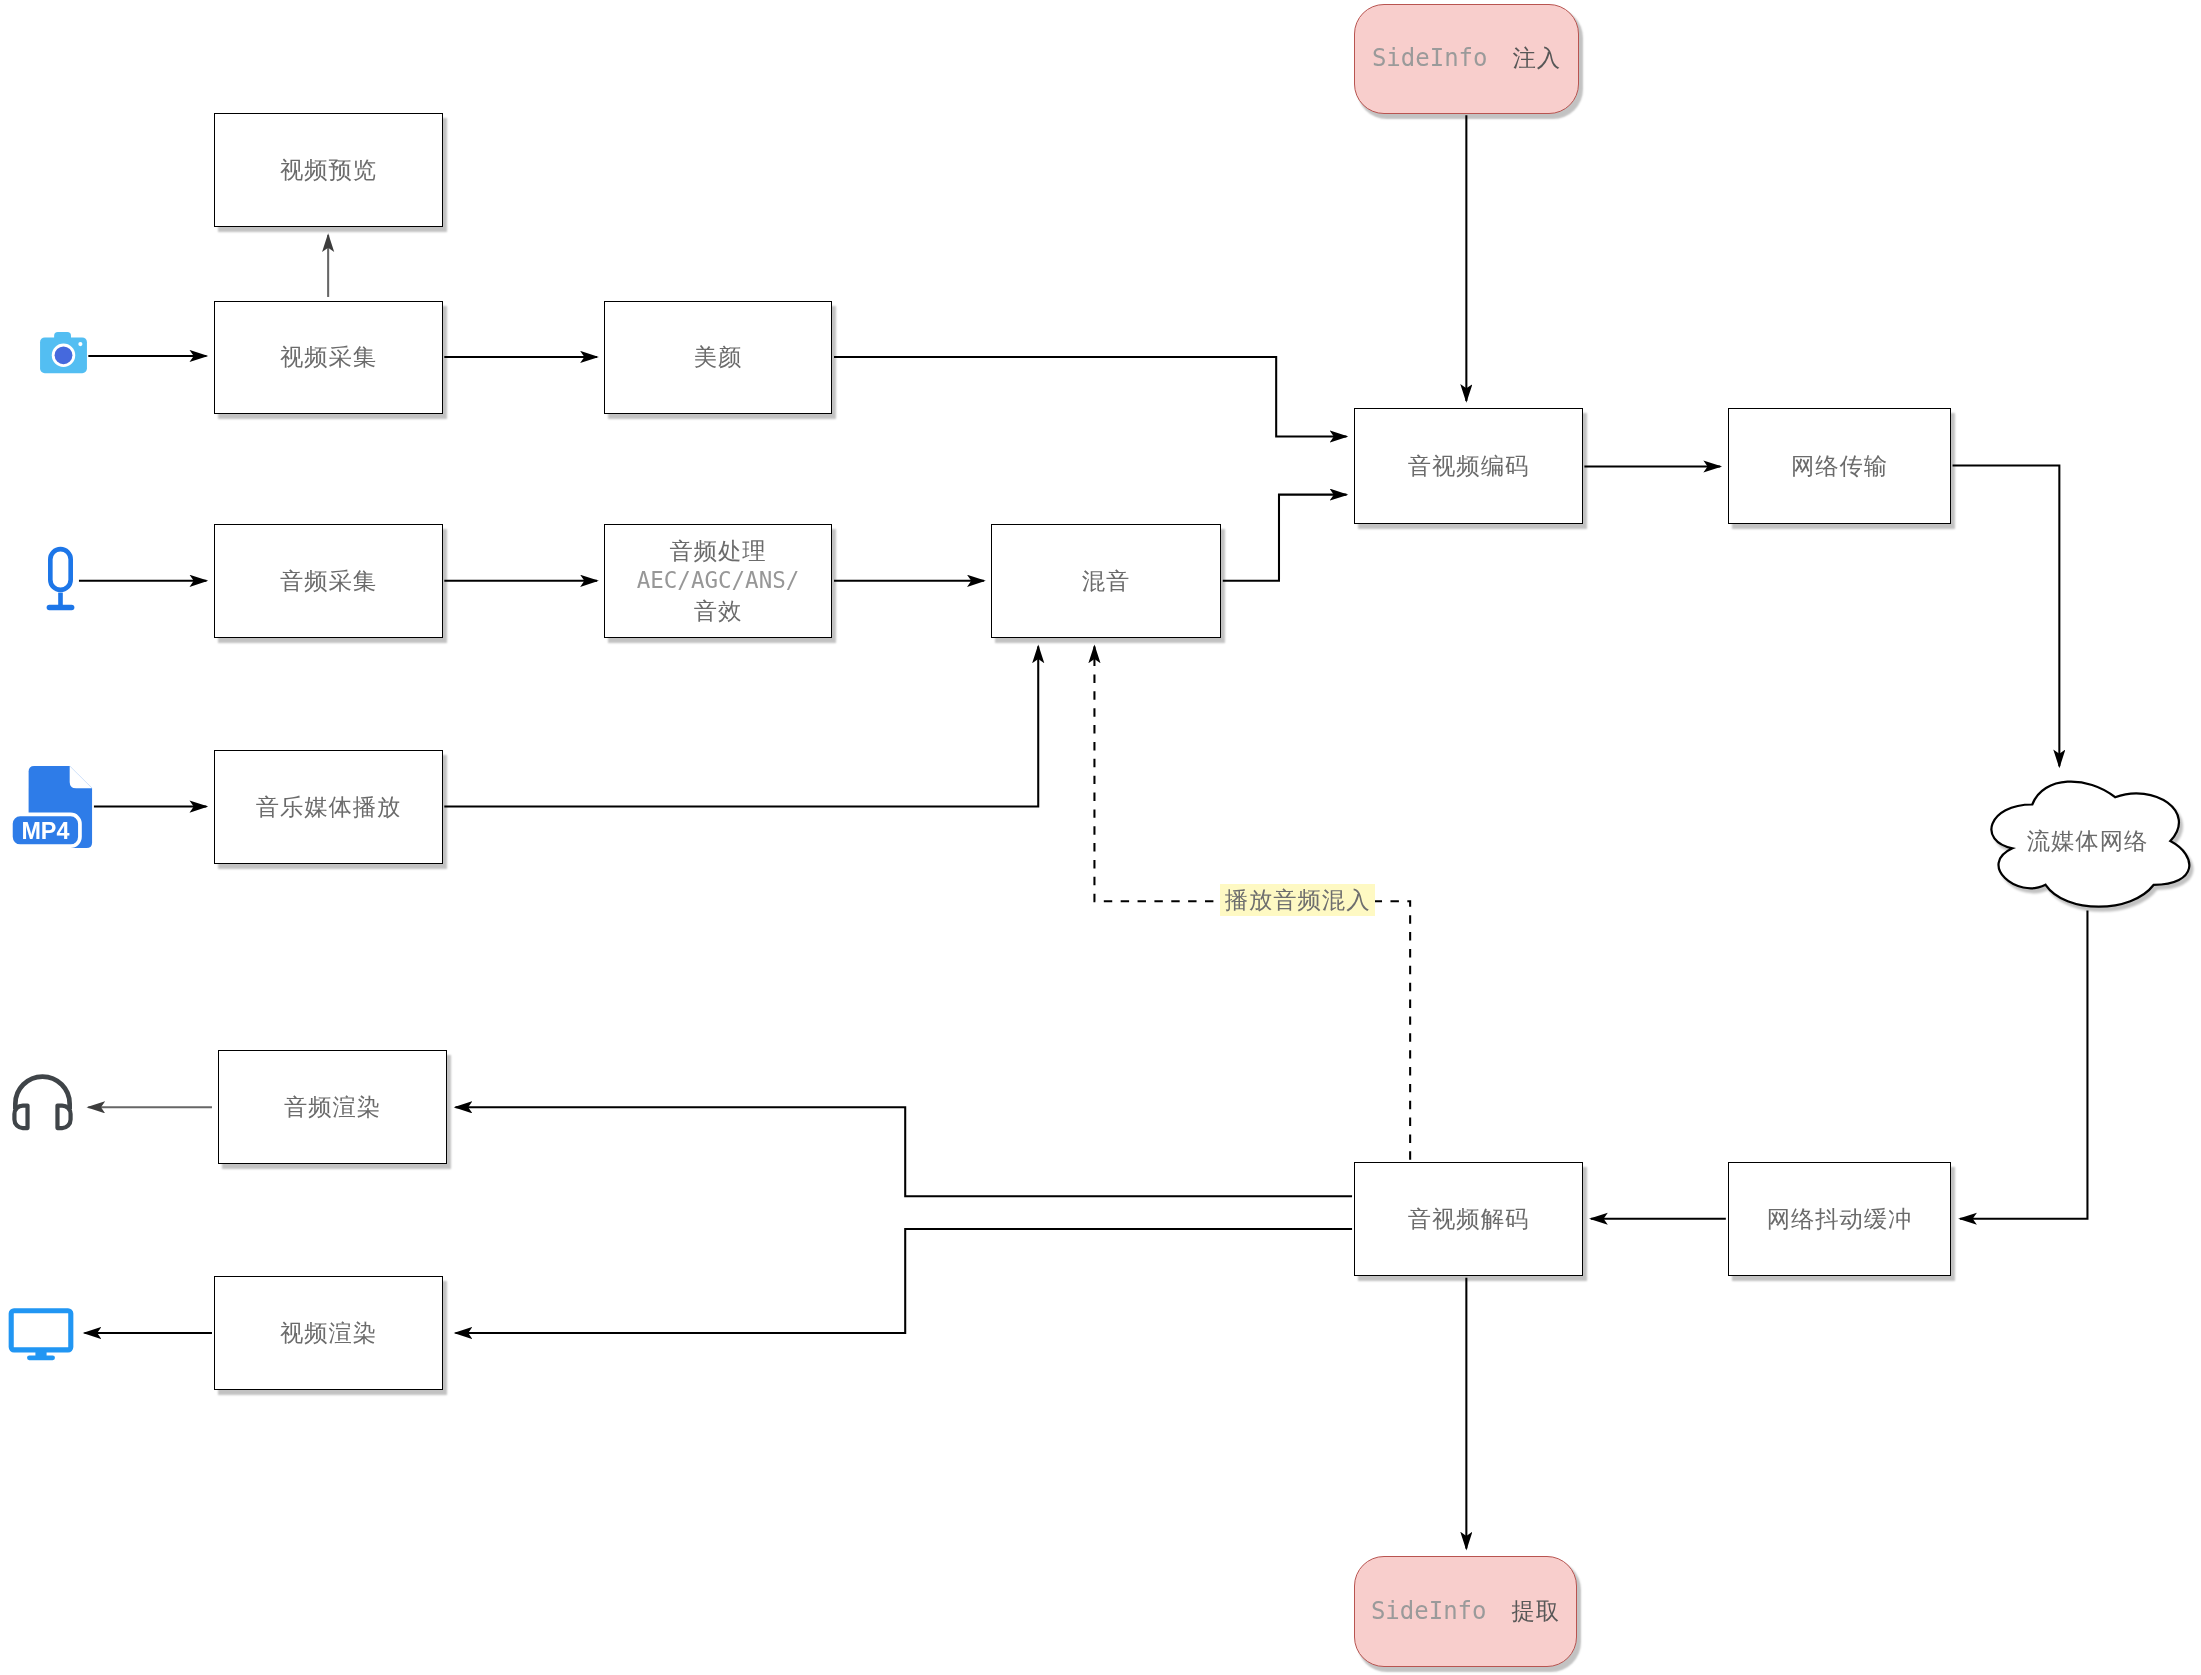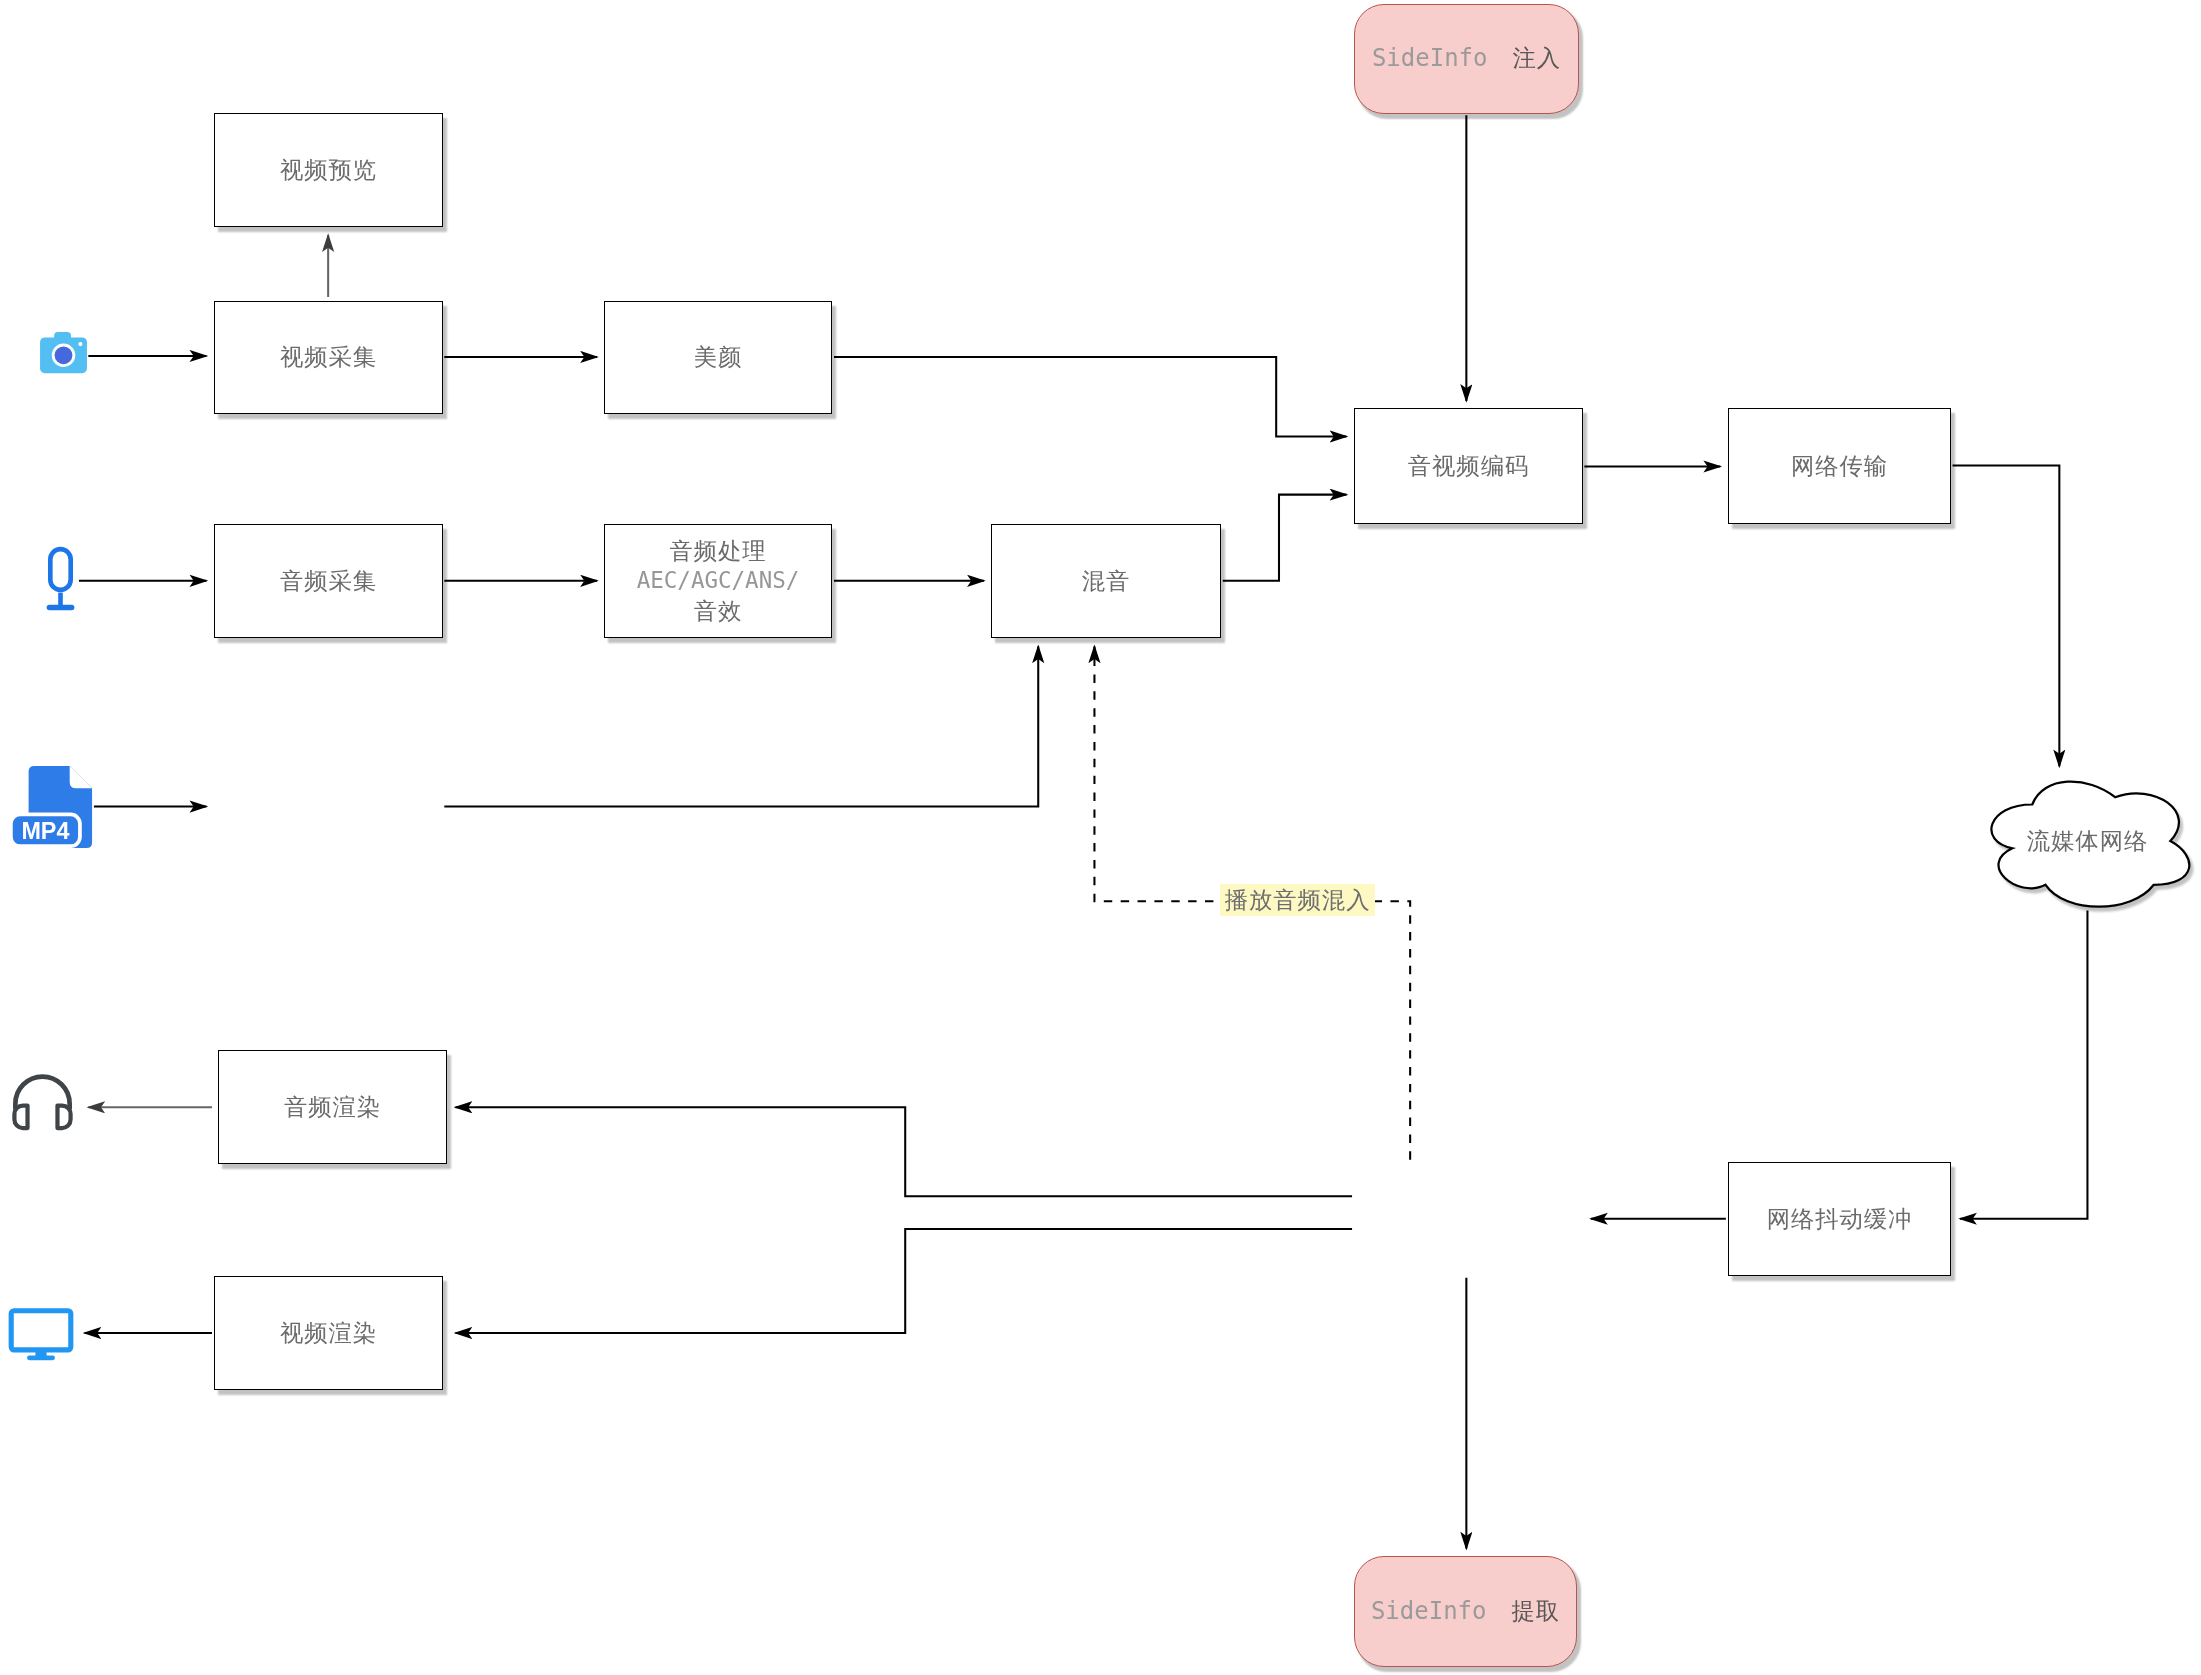--- a/index.html
+++ b/index.html
@@ -107,22 +107,28 @@
     <span>音频采集</span>
   </div>
   <div class="node n-audioproc">
     <span>音频处理</span>
     <span class="proc-line2">AEC/AGC/ANS/</span>
     <span>音效</span>
   </div>
   <div class="node n-mix">
     <span>混音</span>
   </div>
+  <div class="node n-media">
+    <span>音乐媒体播放</span>
+  </div>
   <div class="node n-audiorender">
     <span>音频渲染</span>
+  </div>
+  <div class="node n-decode">
+    <span>音视频解码</span>
   </div>
   <div class="node n-jitter">
     <span>网络抖动缓冲</span>
   </div>
   <div class="node n-videorender">
     <span>视频渲染</span>
   </div>
 
   <div class="node pink n-inject">
     <span class="row">

